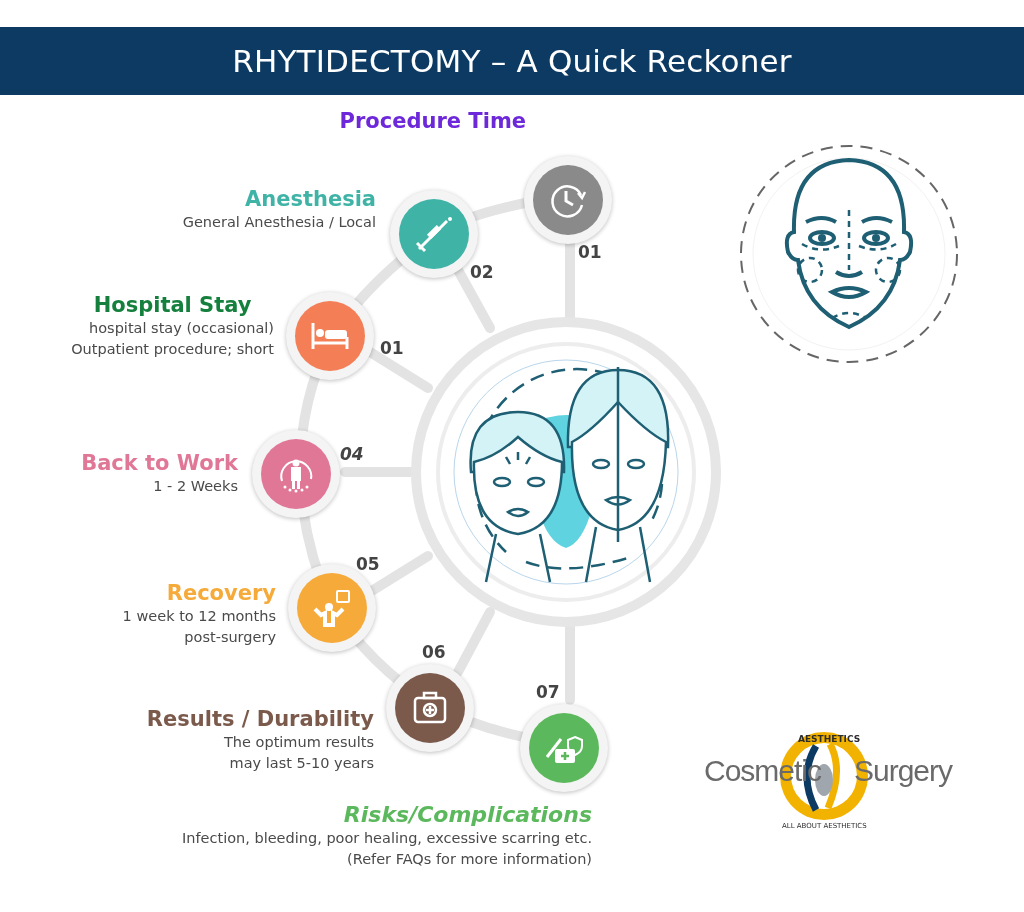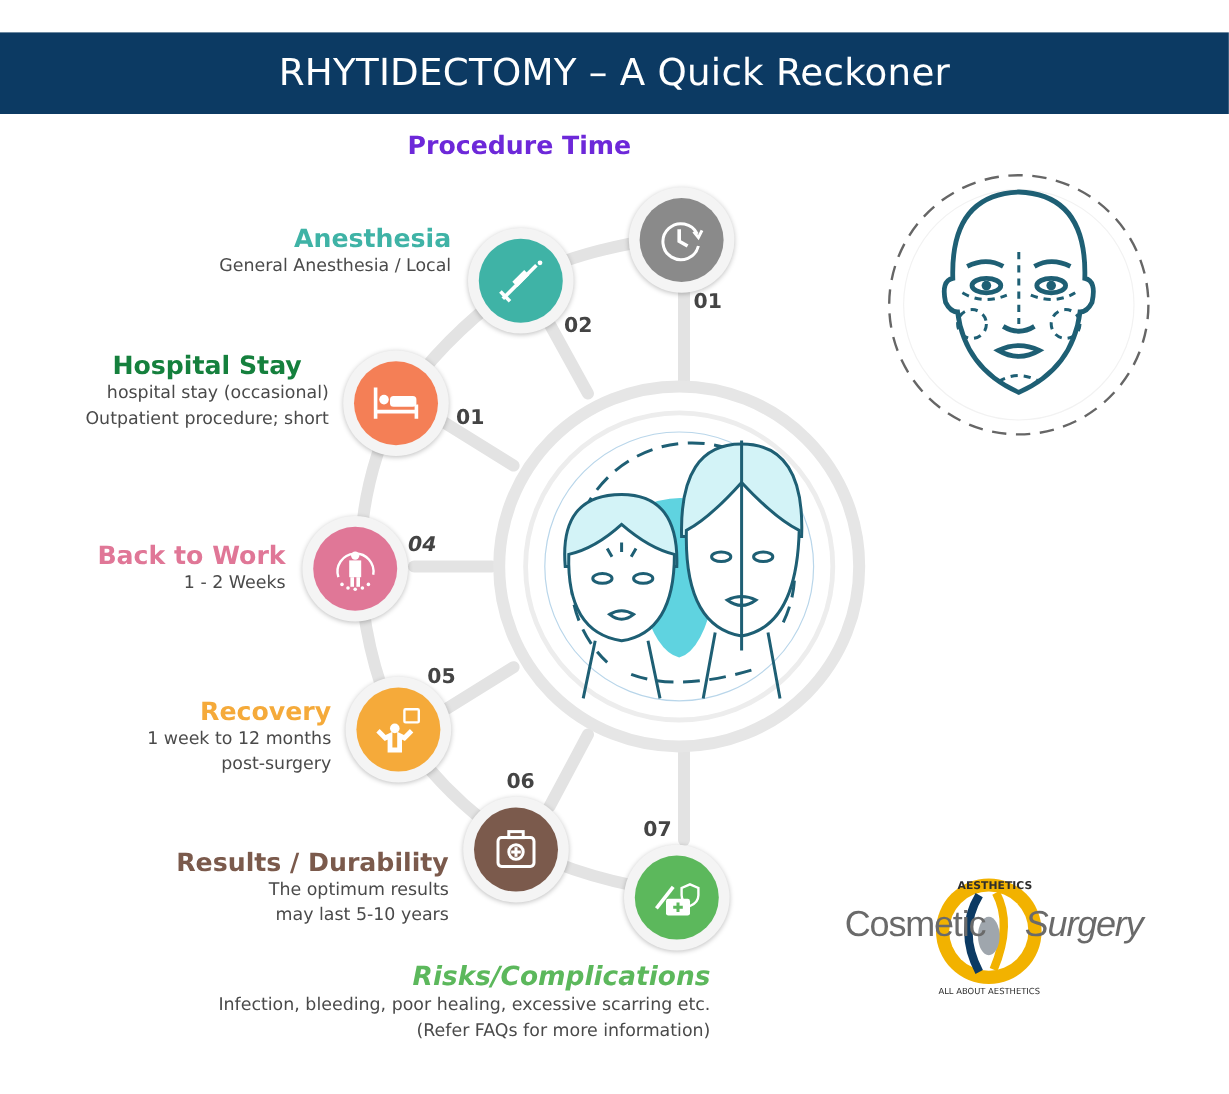--- a/index.html
+++ b/index.html
@@ -226,17 +226,17 @@
 
   <div class="logo">
     <svg width="240" height="92" viewBox="0 0 240 92">
       <circle cx="120" cy="46" r="44" fill="#f2b200"></circle>
       <circle cx="120" cy="46" r="33" fill="#ffffff"></circle>
       <path d="M112 16 Q94 46 112 80" fill="none" stroke="#0c3a63" stroke-width="7"></path>
       <path d="M126 14 Q140 40 124 78" fill="none" stroke="#f2b200" stroke-width="7"></path>
       <ellipse cx="120" cy="50" rx="9" ry="16" fill="#9fa6ad"></ellipse>
     </svg>
     <span style="position:absolute;left:0;top:24px;font-size:30px;color:#6a6a6a;font-family:'Liberation Sans',sans-serif;letter-spacing:-1px;">Cosmetic</span>
-    <span style="position:absolute;left:150px;top:24px;font-size:30px;color:#6a6a6a;font-family:'Liberation Sans',sans-serif;letter-spacing:-1px;font-style:italic;">Surgery</span>
+    <span style="position:absolute;left:150px;top:24px;font-size:30px;color:#6a6a6a;font-family:'Liberation Sans',sans-serif;letter-spacing:-1px;">Surgery</span>
     <span style="position:absolute;left:94px;top:4px;font-size:9px;font-weight:bold;color:#2d2d2d;">AESTHETICS</span>
     <span style="position:absolute;left:78px;top:76px;font-size:7px;font-weight:normal;color:#2d2d2d;margin-top:16px;">ALL ABOUT AESTHETICS</span>
   </div>
 </div>
 
 </body></html>

